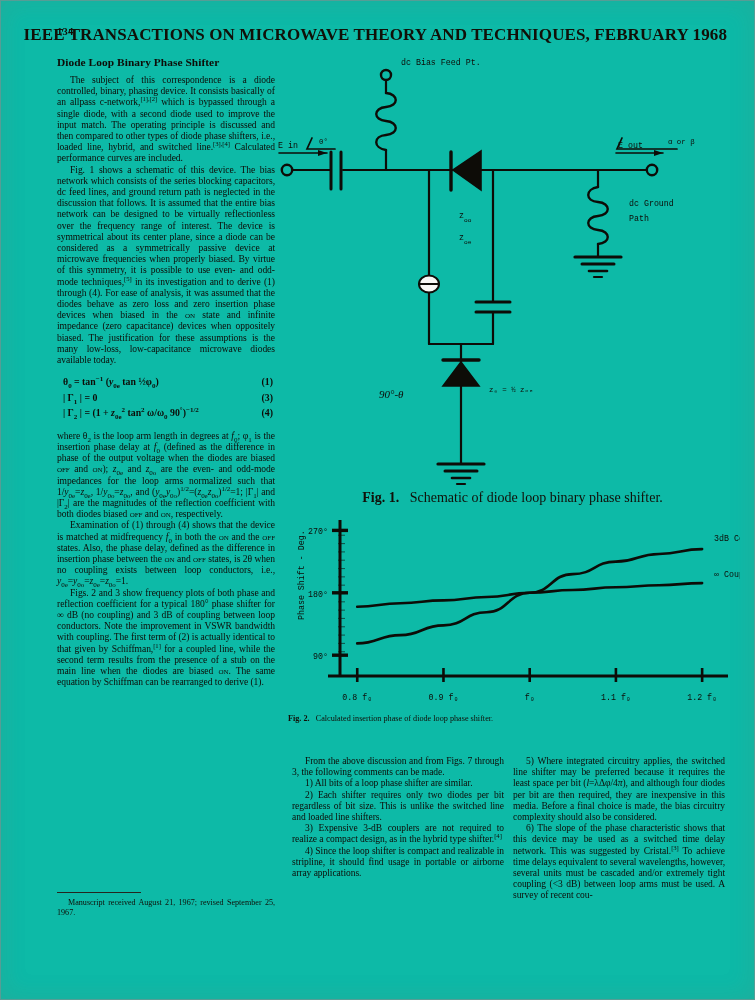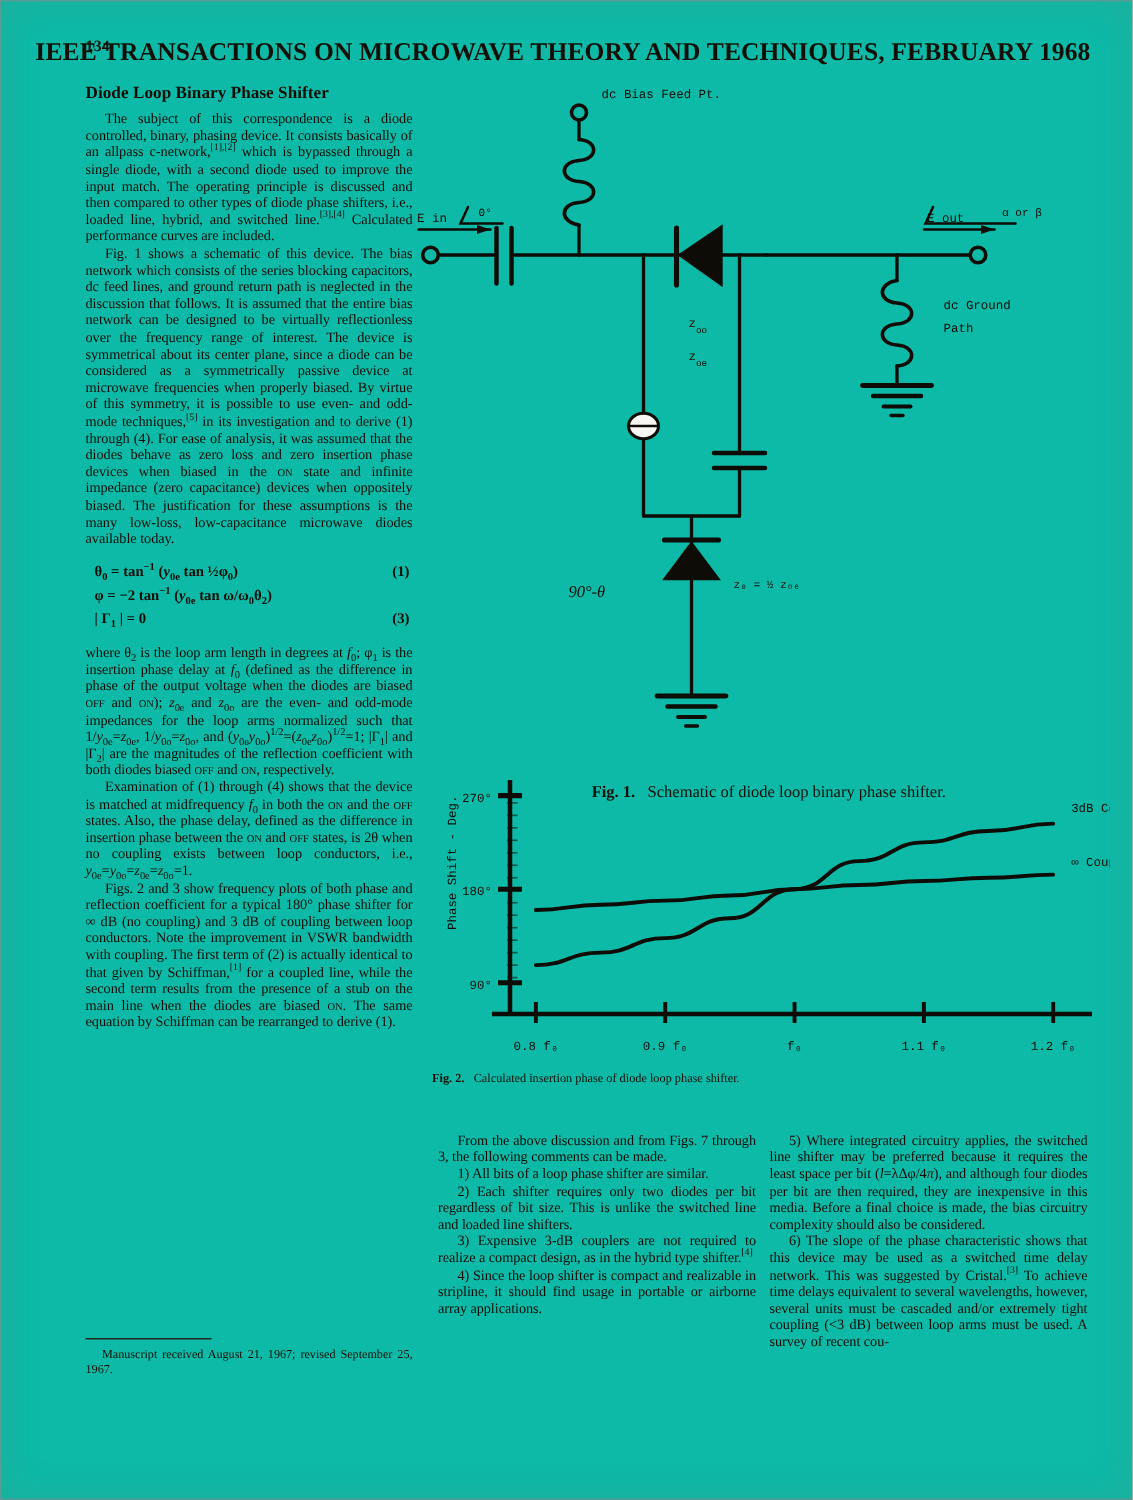--- a/index.html
+++ b/index.html
@@ -50,21 +50,21 @@
 
   
   #fnrule{position:absolute;left:57px;top:892px;width:84px;border-top:1px solid #2a2a24;}
   #fnote{position:absolute;left:57px;top:898px;width:218px;font-size:8.1px;
          line-height:9.6px;text-indent:11px;color:#17160f;text-align:justify;}
 
   
   #fig1{position:absolute;left:271px;top:52px;width:455px;height:440px;}
   #fig1 svg{display:block;}
   #fig1cap{position:absolute;left:285px;top:490px;width:455px;text-align:center;
-           font-size:11px;color:#17160f;margin-top:32px;}
+           font-size:14px;color:#17160f;}
   #fig1cap b{font-weight:bold;}
 
   
   #fig2{position:absolute;left:288px;top:508px;width:452px;height:200px;}
   #fig2cap{position:absolute;left:288px;top:714px;width:452px;text-align:left;
            font-size:8.2px;color:#17160f;}
 
   
   #bcolL{position:absolute;left:292px;top:756px;width:212px;color:#14130e;}
   #bcolR{position:absolute;left:492px;top:756px;width:212px;color:#14130e;margin-left:21px;}
@@ -126,25 +126,26 @@
       microwave diodes available
       today.
     </p>
 
     <div id="eqs">
       <div class="eqrow">
         <span class="eqbody">θ<span class="fr">0</span> = tan<span class="pw">−1</span> (<i class="mv">y</i><span class="fr">0e</span> tan ½φ<span class="fr">0</span>)</span>
         <span class="eqnum">(1)</span>
       </div>
       <div class="eqrow">
-        <span class="eqbody">φ = −2 tan<span class="pw">−1</span> (<i class="mv">y</i><span class="fr">0e</span> tan ω/ω<span class="fr">0</span>θ<span class="fr">2</span>)</span>
+        <span class="eqbody">| Γ<span class="fr">1</span> | = 0</span>
+        <span class="eqnum">(3)</span>
       </div>
       <div class="eqrow">
-        <span class="eqbody">| Γ<span class="fr">1</span> | = 0</span>
-        <span class="eqnum">(3)</span>
+        <span class="eqbody">| Γ<span class="fr">2</span> | = (1 + <i class="mv">z</i><span class="fr">0e</span><span class="pw">2</span> tan<span class="pw">2</span> ω/ω<span class="fr">0</span> 90<span class="pw">°</span>)<span class="pw">−1/2</span></span>
+        <span class="eqnum">(4)</span>
       </div>
     </div>
 
     <p class="para noind">
       where θ<span class="fr">2</span> is the loop arm length in degrees at
       <i class="mv">f</i><span class="fr">0</span>; φ<span class="fr">1</span> is the insertion phase delay at <i class="mv">f</i><span class="fr">0</span> (defined
       as the difference in phase of the output
       voltage when the diodes are biased <span class="sc">off</span> and
       <span class="sc">on</span>); <i class="mv">z</i><span class="fr">0e</span> and <i class="mv">z</i><span class="fr">0o</span> are the even- and odd-mode
       impedances for the loop arms normalized

